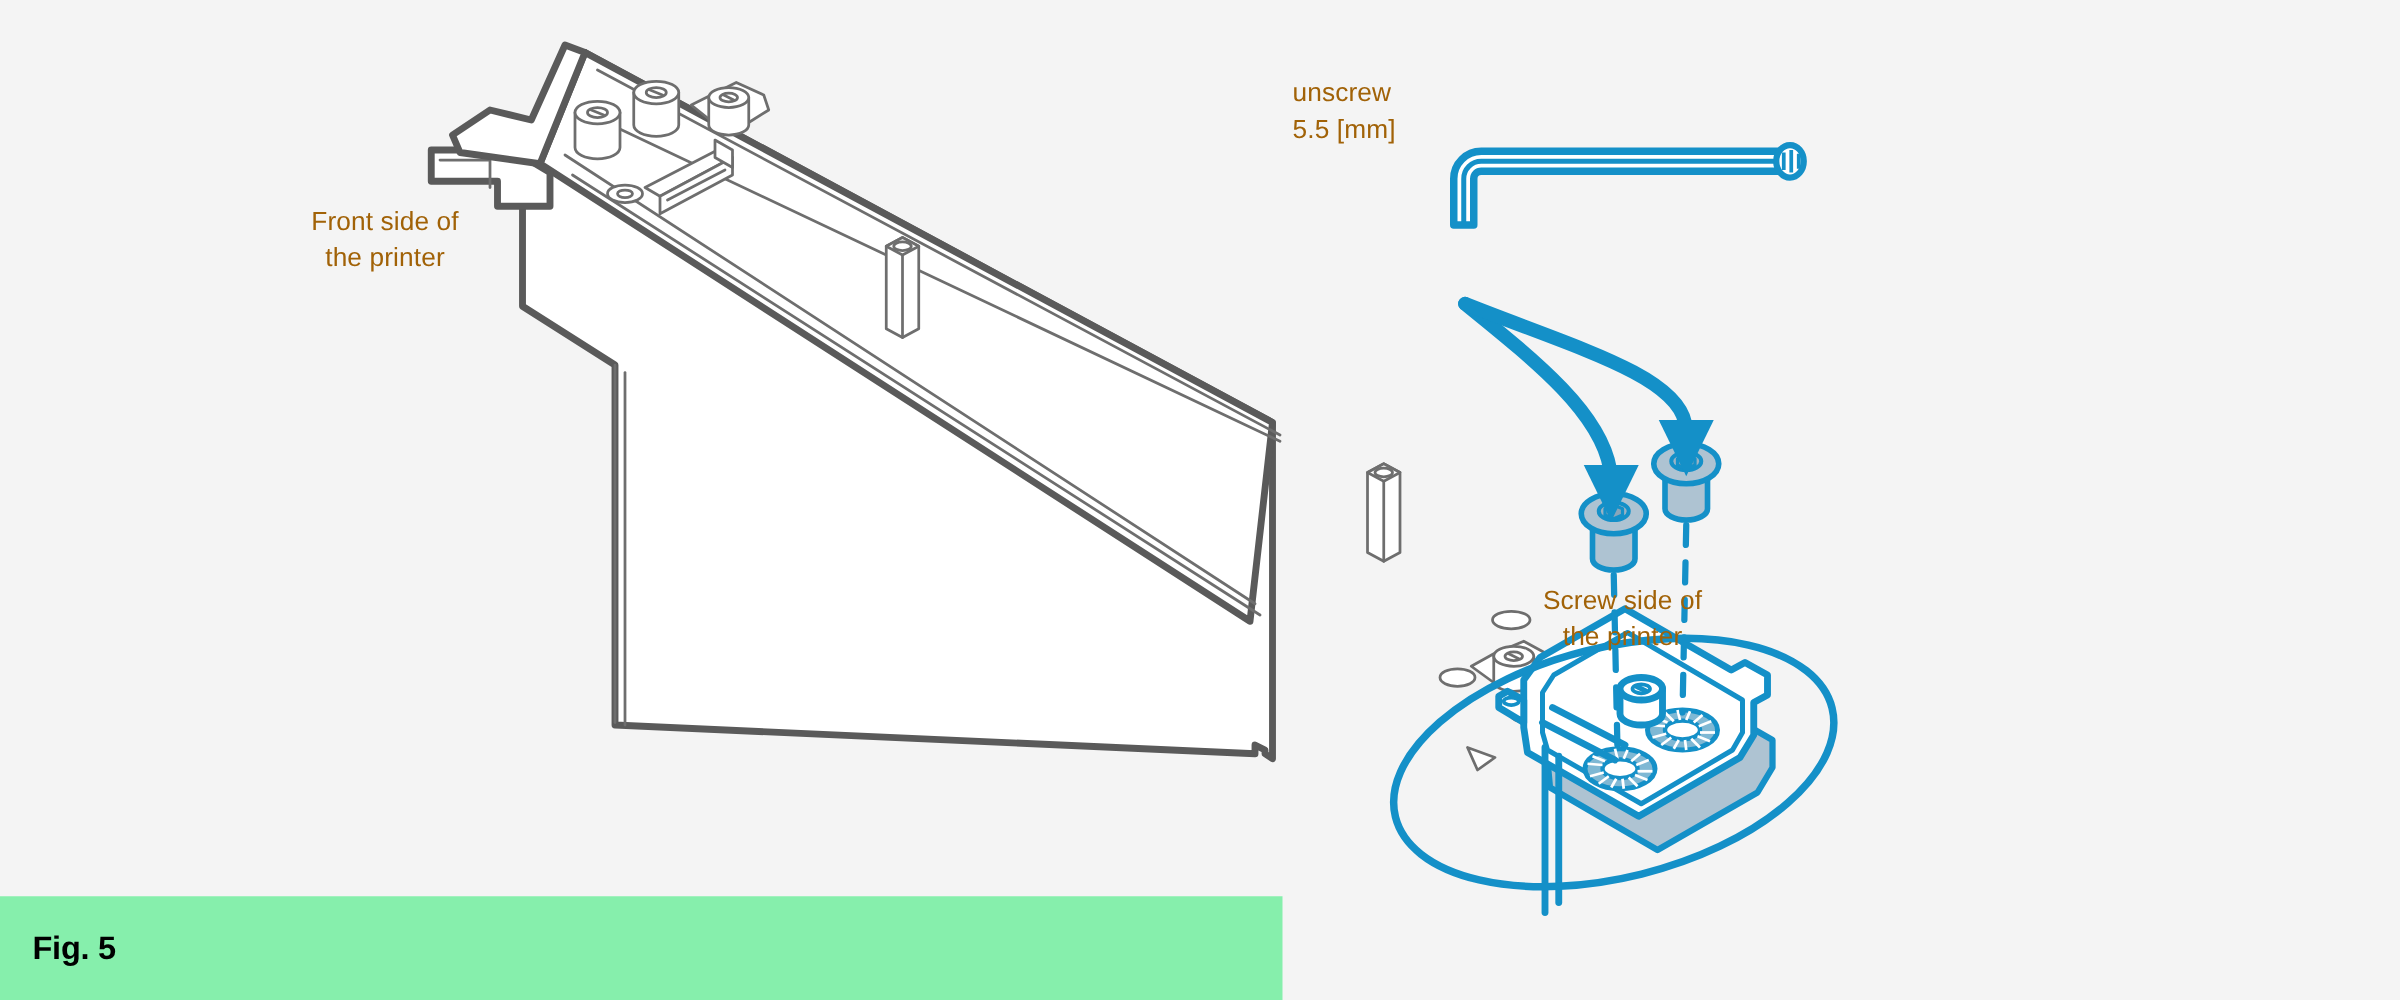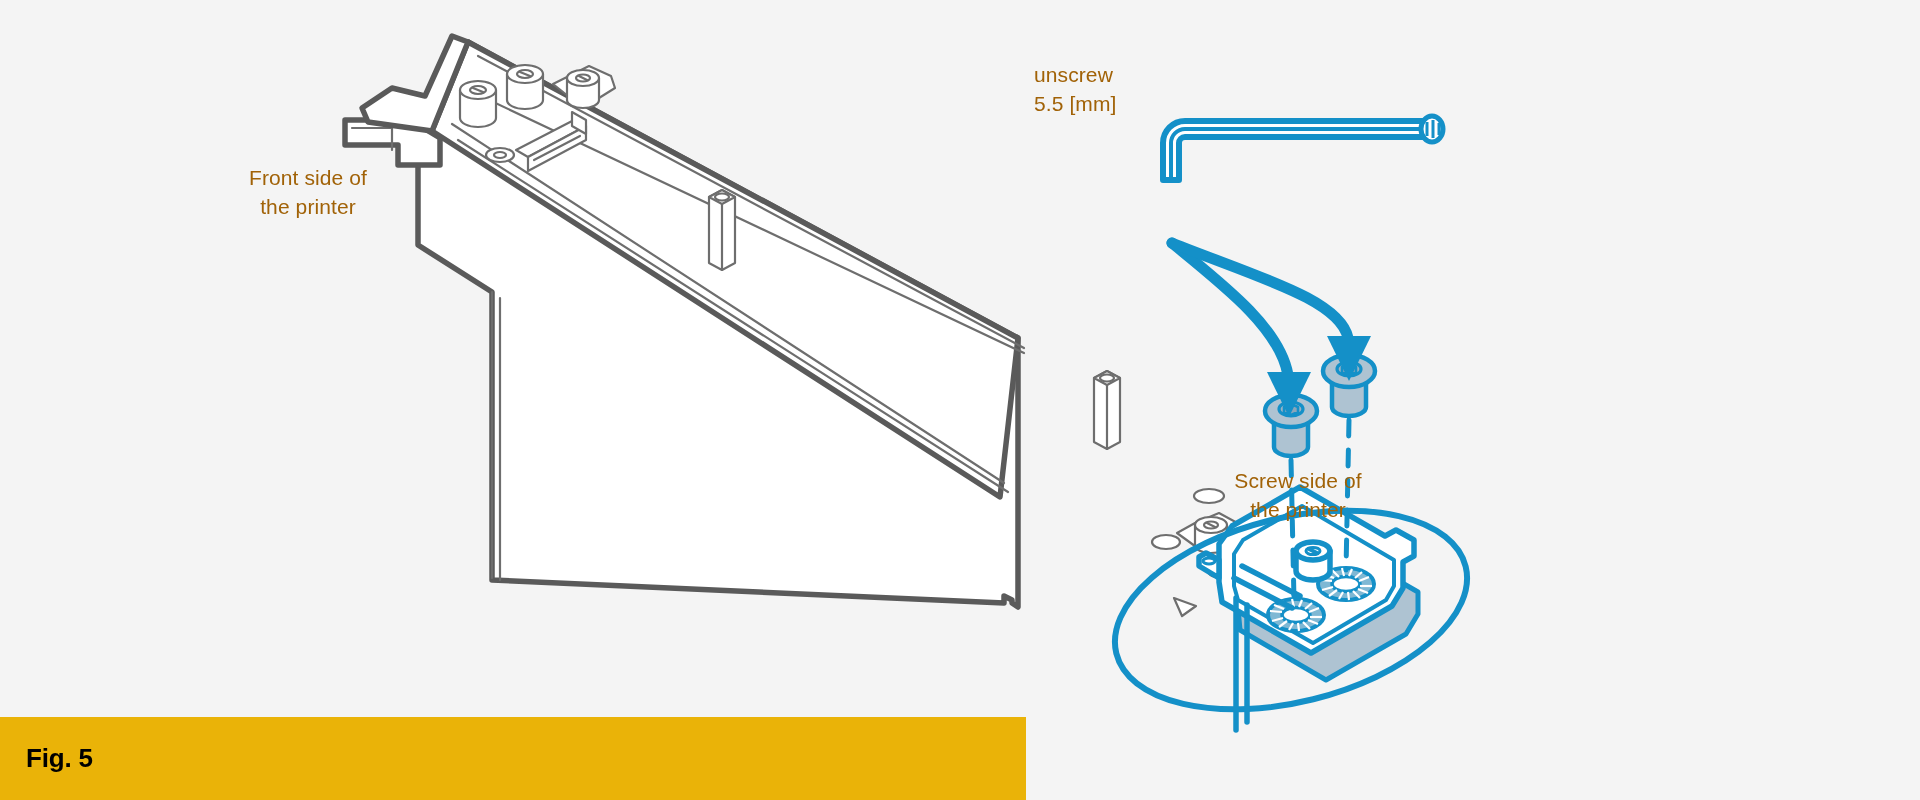--- a/index.html
+++ b/index.html
@@ -23,21 +23,21 @@
     white-space:pre-line;
     letter-spacing:0.1px;
     margin-top:16px;
   }
   #label-front{left:218px;top:147px;width:180px;}
   #label-back{left:1208px;top:450px;width:180px;}
   #label-tool{left:1034px;top:44px;width:210px;text-align:left;}
 
   #caption-band{
     position:absolute;left:0;top:717px;width:1026px;height:83px;
-    background:#eab308;
+    background:#86efac;
   }
   #caption-inner{
     position:absolute;left:26px;top:0;height:83px;
     display:flex;align-items:center;gap:18px;
   }
   #caption-figno{
     font-family:"Liberation Sans", sans-serif;
     font-weight:bold;font-size:26px;color:#000;letter-spacing:-0.2px;
   }
   #caption-text{

